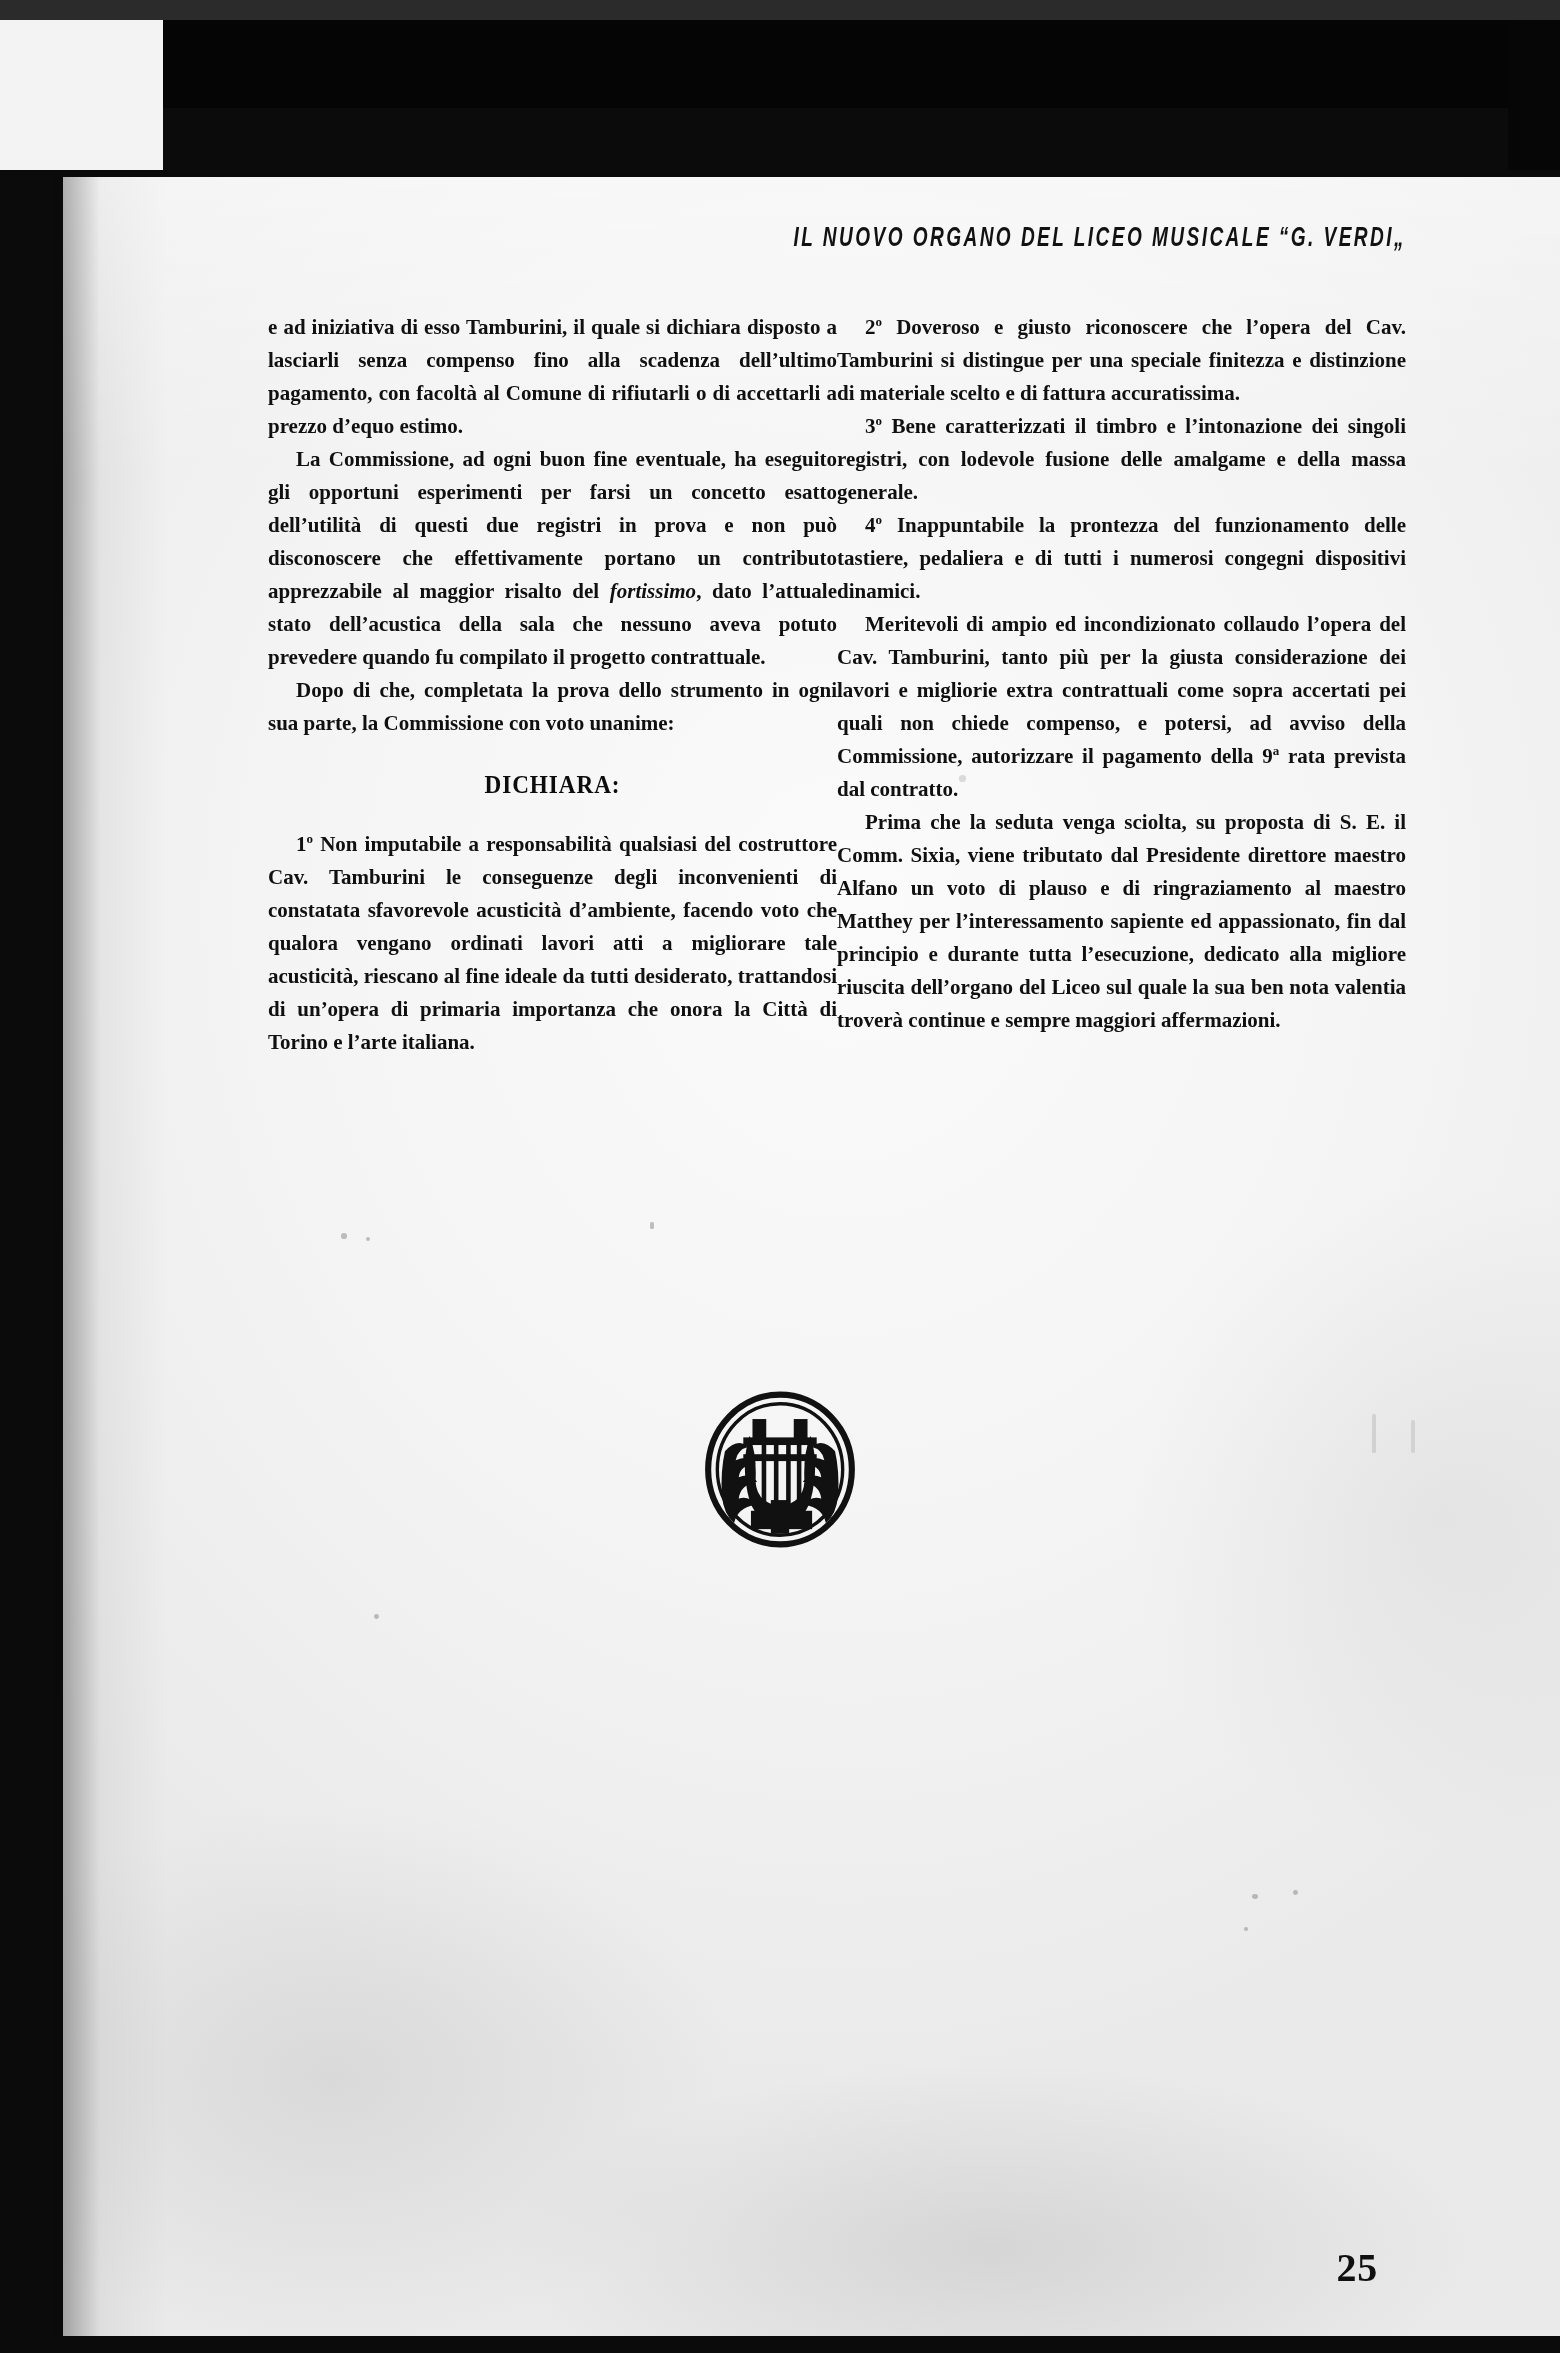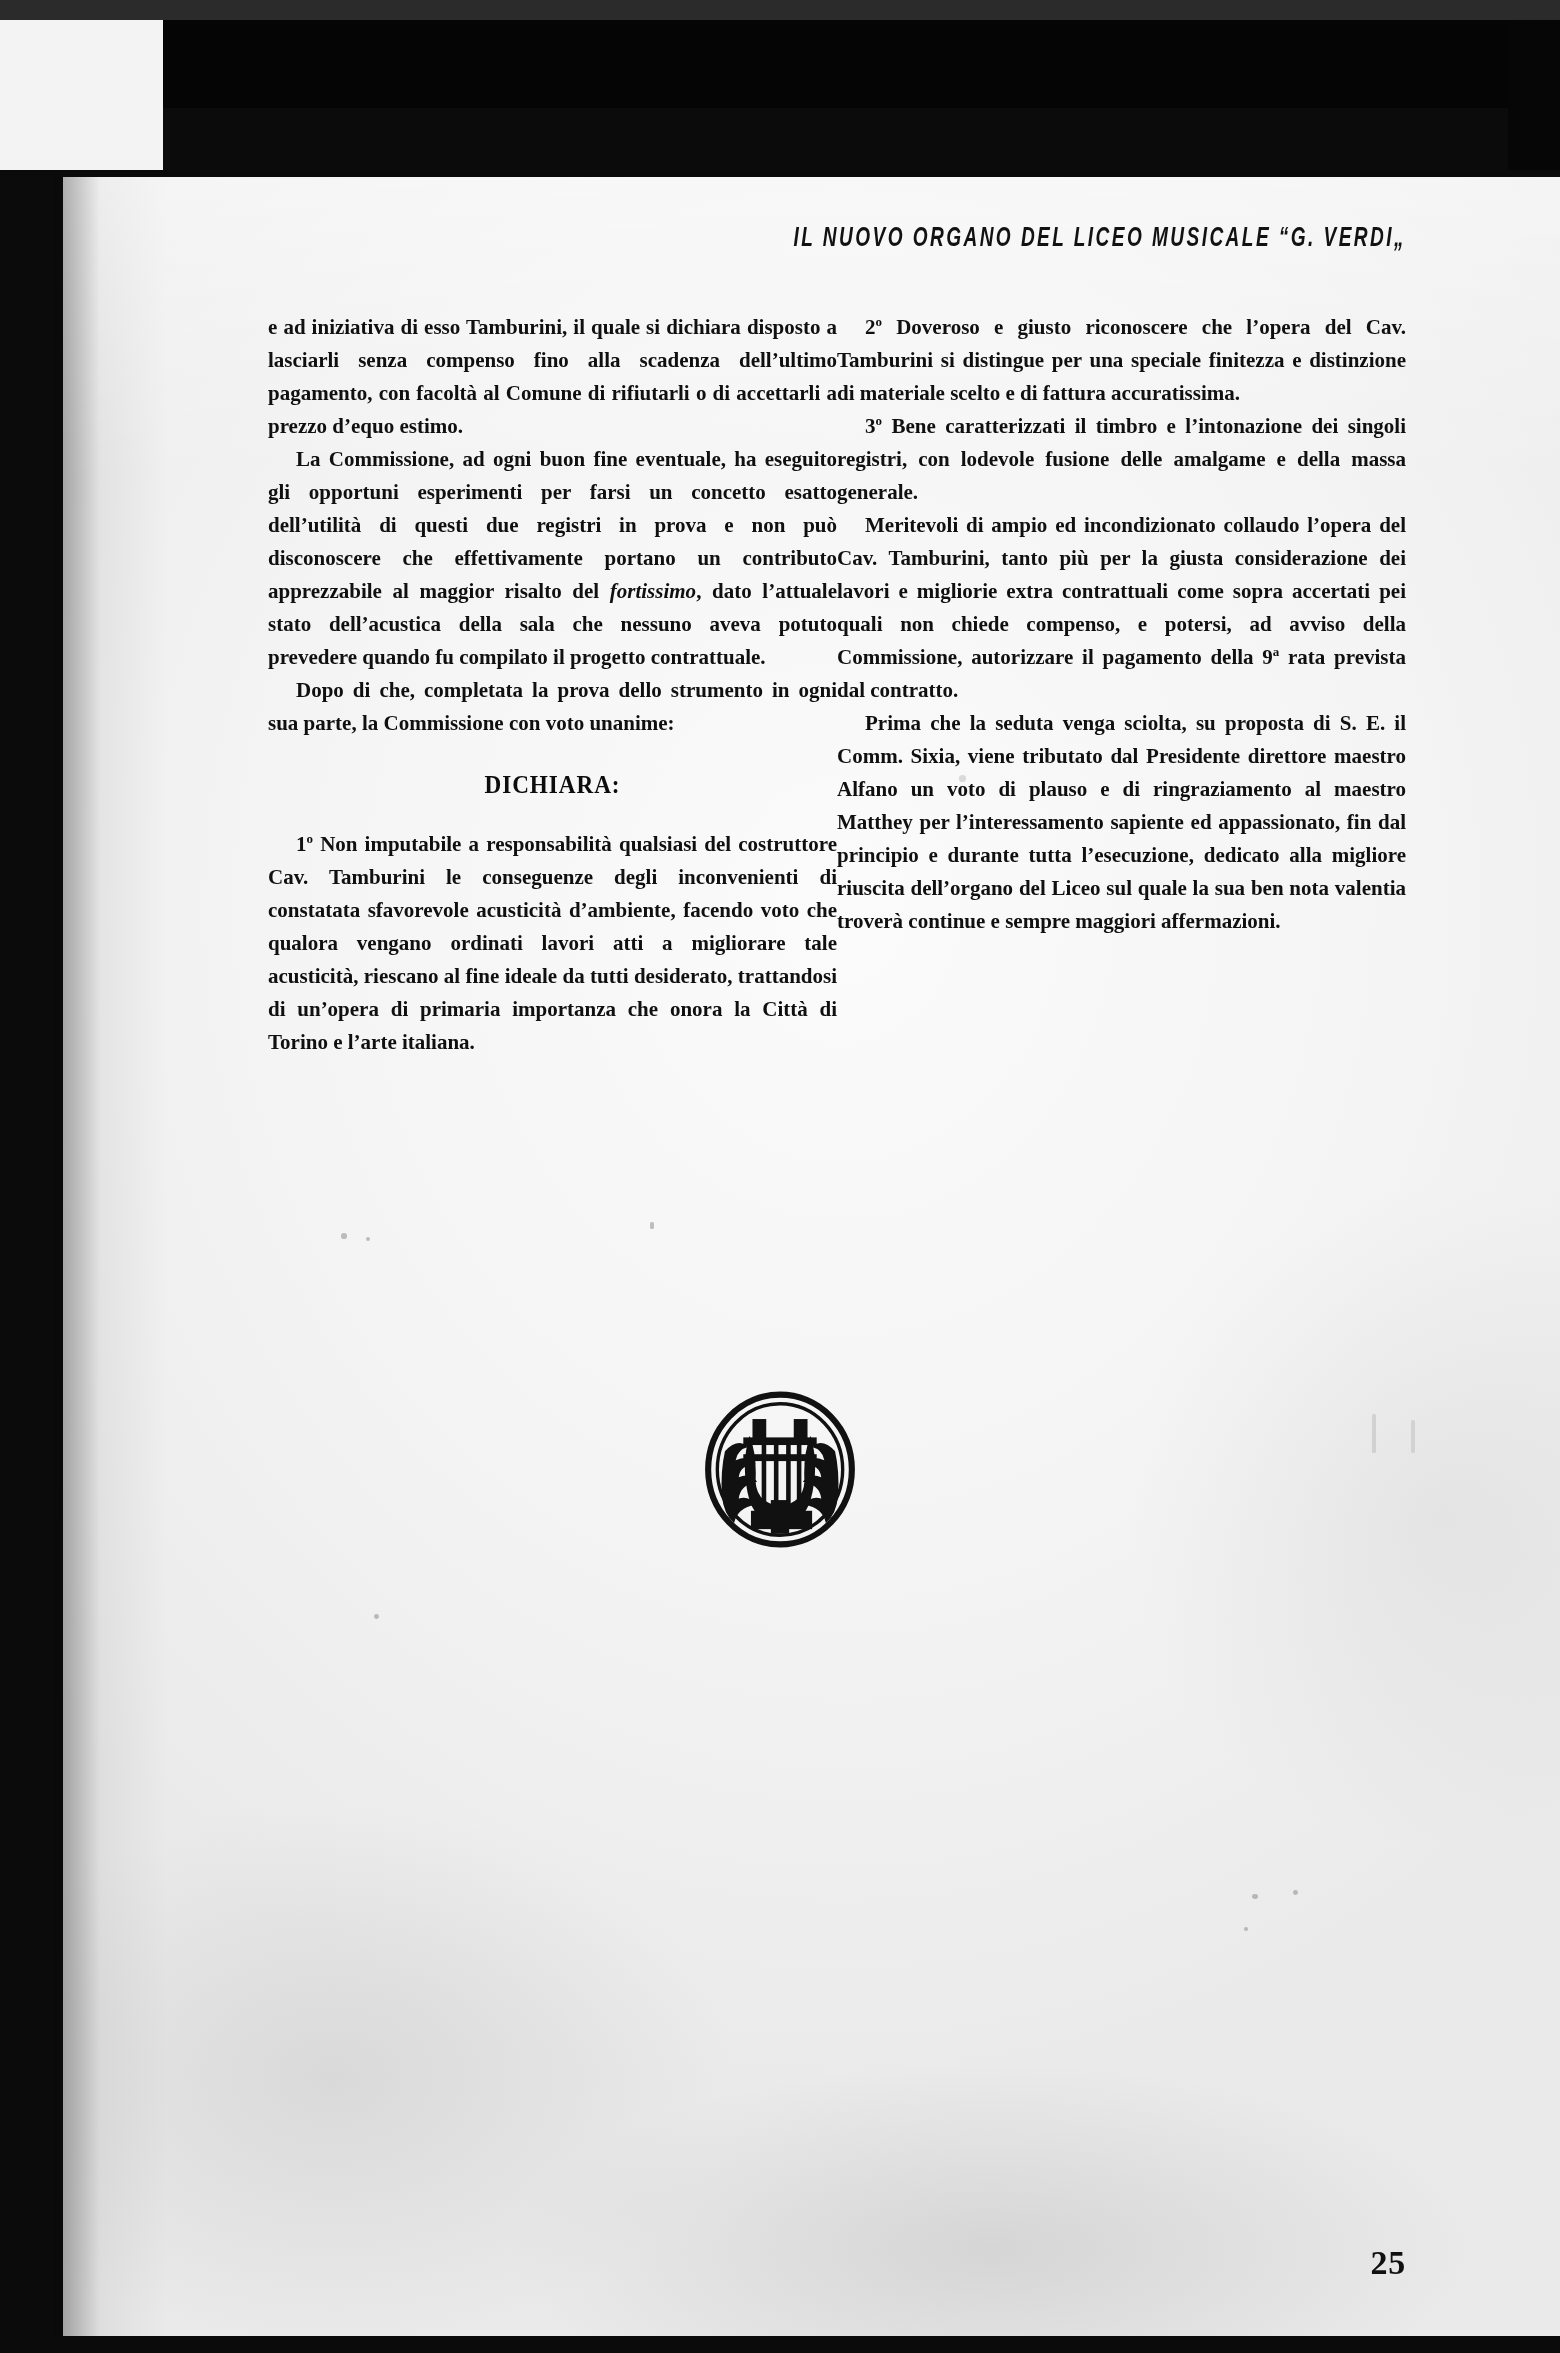--- a/index.html
+++ b/index.html
@@ -177,27 +177,27 @@
   }
   .emblem {
     display: inline-block;
     width: 154px;
     height: 159px;
   }
 
   
   .folio {
     position: absolute;
-    left: 1138px;
+    left: 1110px;
     top: 2224px;
     width: 268px;
     text-align: right;
     font-family: "Liberation Serif", serif;
     font-weight: 700;
-    font-size: 34px;
+    font-size: 40px;
     color: #101010;
     letter-spacing: 0.8px;
   }
 
   
   .speck {
     position: absolute;
     background: rgba(60,60,60,.30);
     border-radius: 50%;
   }
@@ -246,20 +246,21 @@
       <p class="para"><span>1</span><span class="sup">o</span>&nbsp;<span>Non imputabile a responsabilità qualsiasi del costruttore Cav. Tamburini le conseguenze degli inconvenienti di constatata sfavorevole acusticità d’ambiente, facendo voto che qualora vengano ordinati lavori atti a migliorare tale acusticità, riescano al fine ideale da tutti desiderato, trattandosi di un’opera di primaria importanza che onora la Città di Torino e l’arte italiana.</span></p>
 
     </div>
 
     <div class="col right">
 
       <p class="para"><span>2</span><span class="sup">o</span>&nbsp;<span>Doveroso e giusto riconoscere che l’opera del Cav. Tamburini si distingue per una speciale finitezza e distinzione di materiale scelto e di fattura accuratissima.</span></p>
 
       <p class="para"><span>3</span><span class="sup">o</span>&nbsp;<span>Bene caratterizzati il timbro e l’intonazione dei singoli registri, con lodevole fusione delle amalgame e della massa generale.</span></p>
 
+      <p class="para"><span>4</span><span class="sup">o</span>&nbsp;<span>Inappuntabile la prontezza del funzionamento delle tastiere, pedaliera e di tutti i numerosi congegni dispositivi dinamici.</span></p>
 
       <p class="para"><span>Meritevoli di ampio ed incondizionato collaudo l’opera del Cav. Tamburini, tanto più per la giusta considerazione dei lavori e migliorie extra contrattuali come sopra accertati pei quali non chiede compenso, e potersi, ad avviso della Commissione, autorizzare il pagamento della 9</span><span class="sup">a</span><span> rata prevista dal contratto.</span></p>
 
       <p class="para">Prima che la seduta venga sciolta, su proposta di S. E. il Comm. Sixia, viene tributato dal Presidente direttore maestro Alfano un voto di plauso e di ringraziamento al maestro Matthey per l’interessamento sapiente ed appassionato, fin dal principio e durante tutta l’esecuzione, dedicato alla migliore riuscita dell’organo del Liceo sul quale la sua ben nota valentia troverà continue e sempre maggiori affermazioni.</p>
 
     </div>
   </div>
 
   <div class="emblem-wrap">
     <svg class="emblem" viewBox="0 0 100 104">

